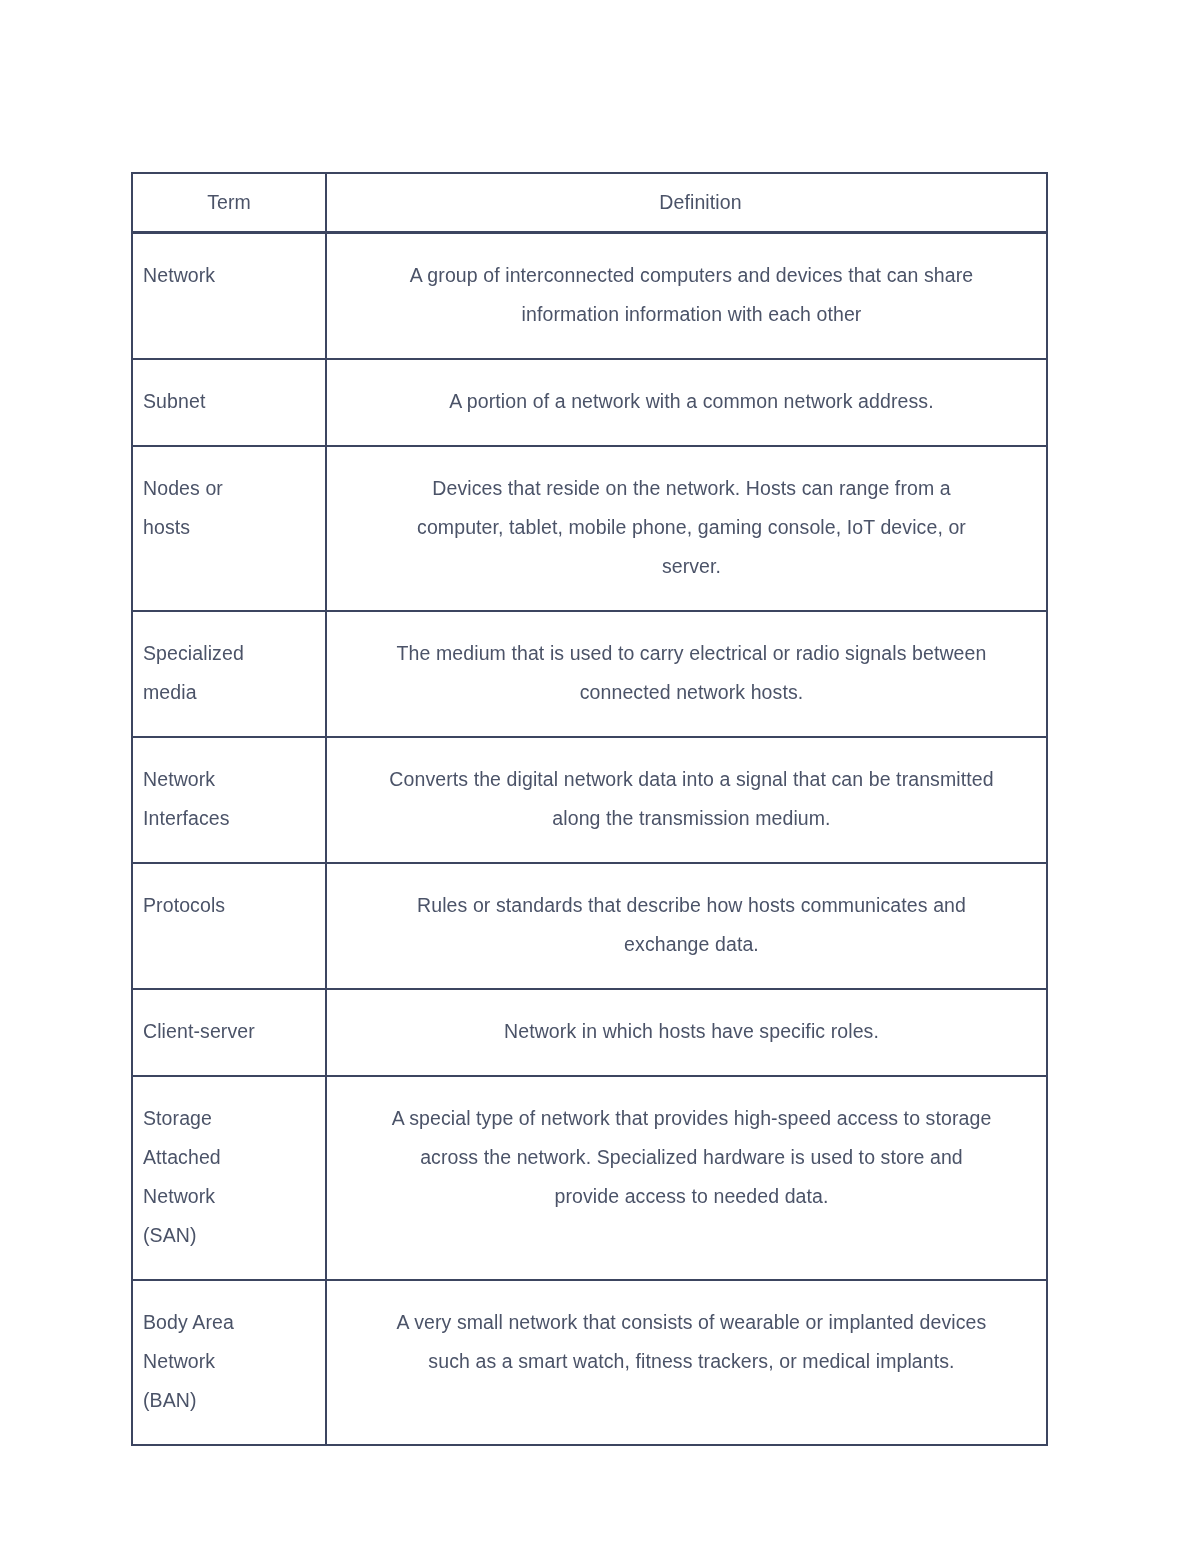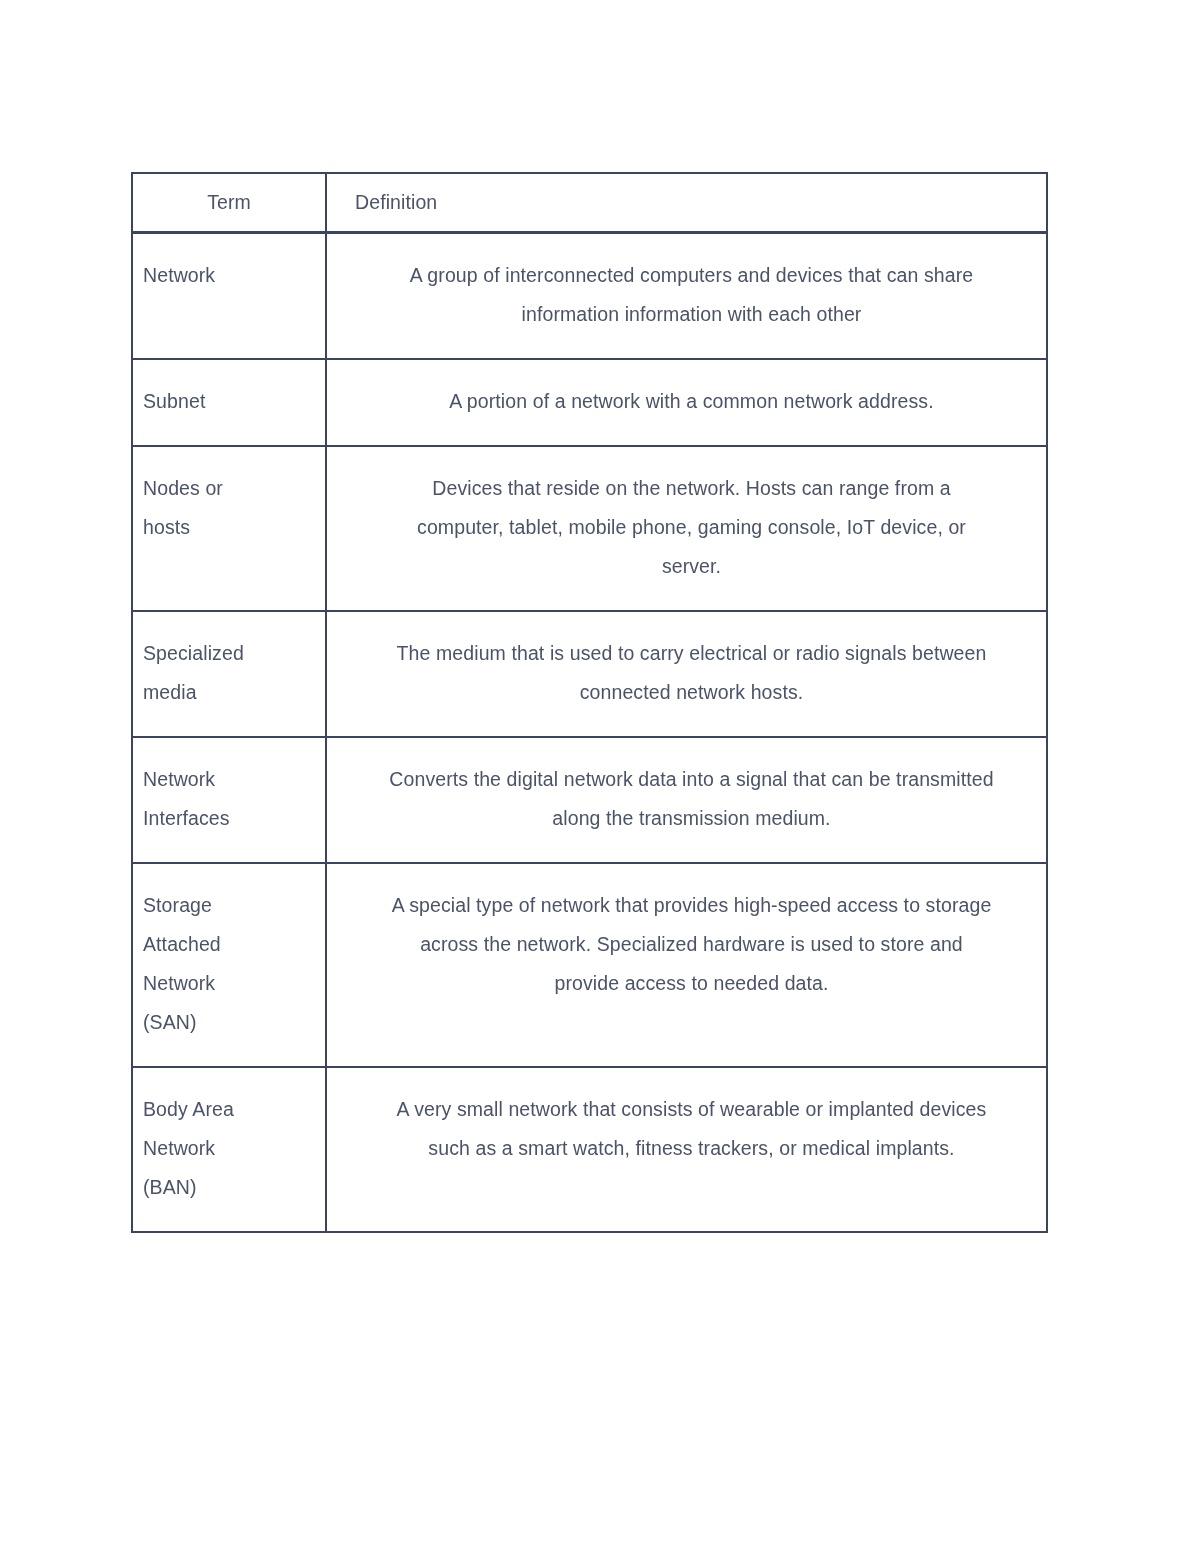--- a/index.html
+++ b/index.html
@@ -60,21 +60,21 @@
 
   
   table.glossary thead th {
     padding: 9px 0 9px 0;
     border-bottom: 3px solid #3c4560;
   }
   th.th-term {
     text-align: center;
   }
   th.th-def {
-    text-align: left;
+    text-align: center;
     padding-left: 28px !important;
   }
 
   
   td.cell-term {
     text-align: left;
     padding: 22px 10px 24px 10px;
   }
   td.cell-def {
     text-align: center;
@@ -143,20 +143,37 @@
               <span class="cell-line">Network</span>
               <span class="cell-line">Interfaces</span>
             </td>
             <td class="cell-def">
               <span class="cell-line">Converts the digital network data into a signal that can be transmitted</span>
               <span class="cell-line">along the transmission medium.</span>
             </td>
           </tr>
           <tr>
             <td class="cell-term">
+              <span class="cell-line">Protocols</span>
+            </td>
+            <td class="cell-def">
+              <span class="cell-line">Rules or standards that describe how hosts communicates and</span>
+              <span class="cell-line">exchange data.</span>
+            </td>
+          </tr>
+          <tr>
+            <td class="cell-term">
+              <span class="cell-line">Client-server</span>
+            </td>
+            <td class="cell-def">
+              <span class="cell-line">Network in which hosts have specific roles.</span>
+            </td>
+          </tr>
+          <tr>
+            <td class="cell-term">
               <span class="cell-line">Storage</span>
               <span class="cell-line">Attached</span>
               <span class="cell-line">Network</span>
               <span class="cell-line">(SAN)</span>
             </td>
             <td class="cell-def">
               <span class="cell-line">A special type of network that provides high-speed access to storage</span>
               <span class="cell-line">across the network. Specialized hardware is used to store and</span>
               <span class="cell-line">provide access to needed data.</span>
             </td>

